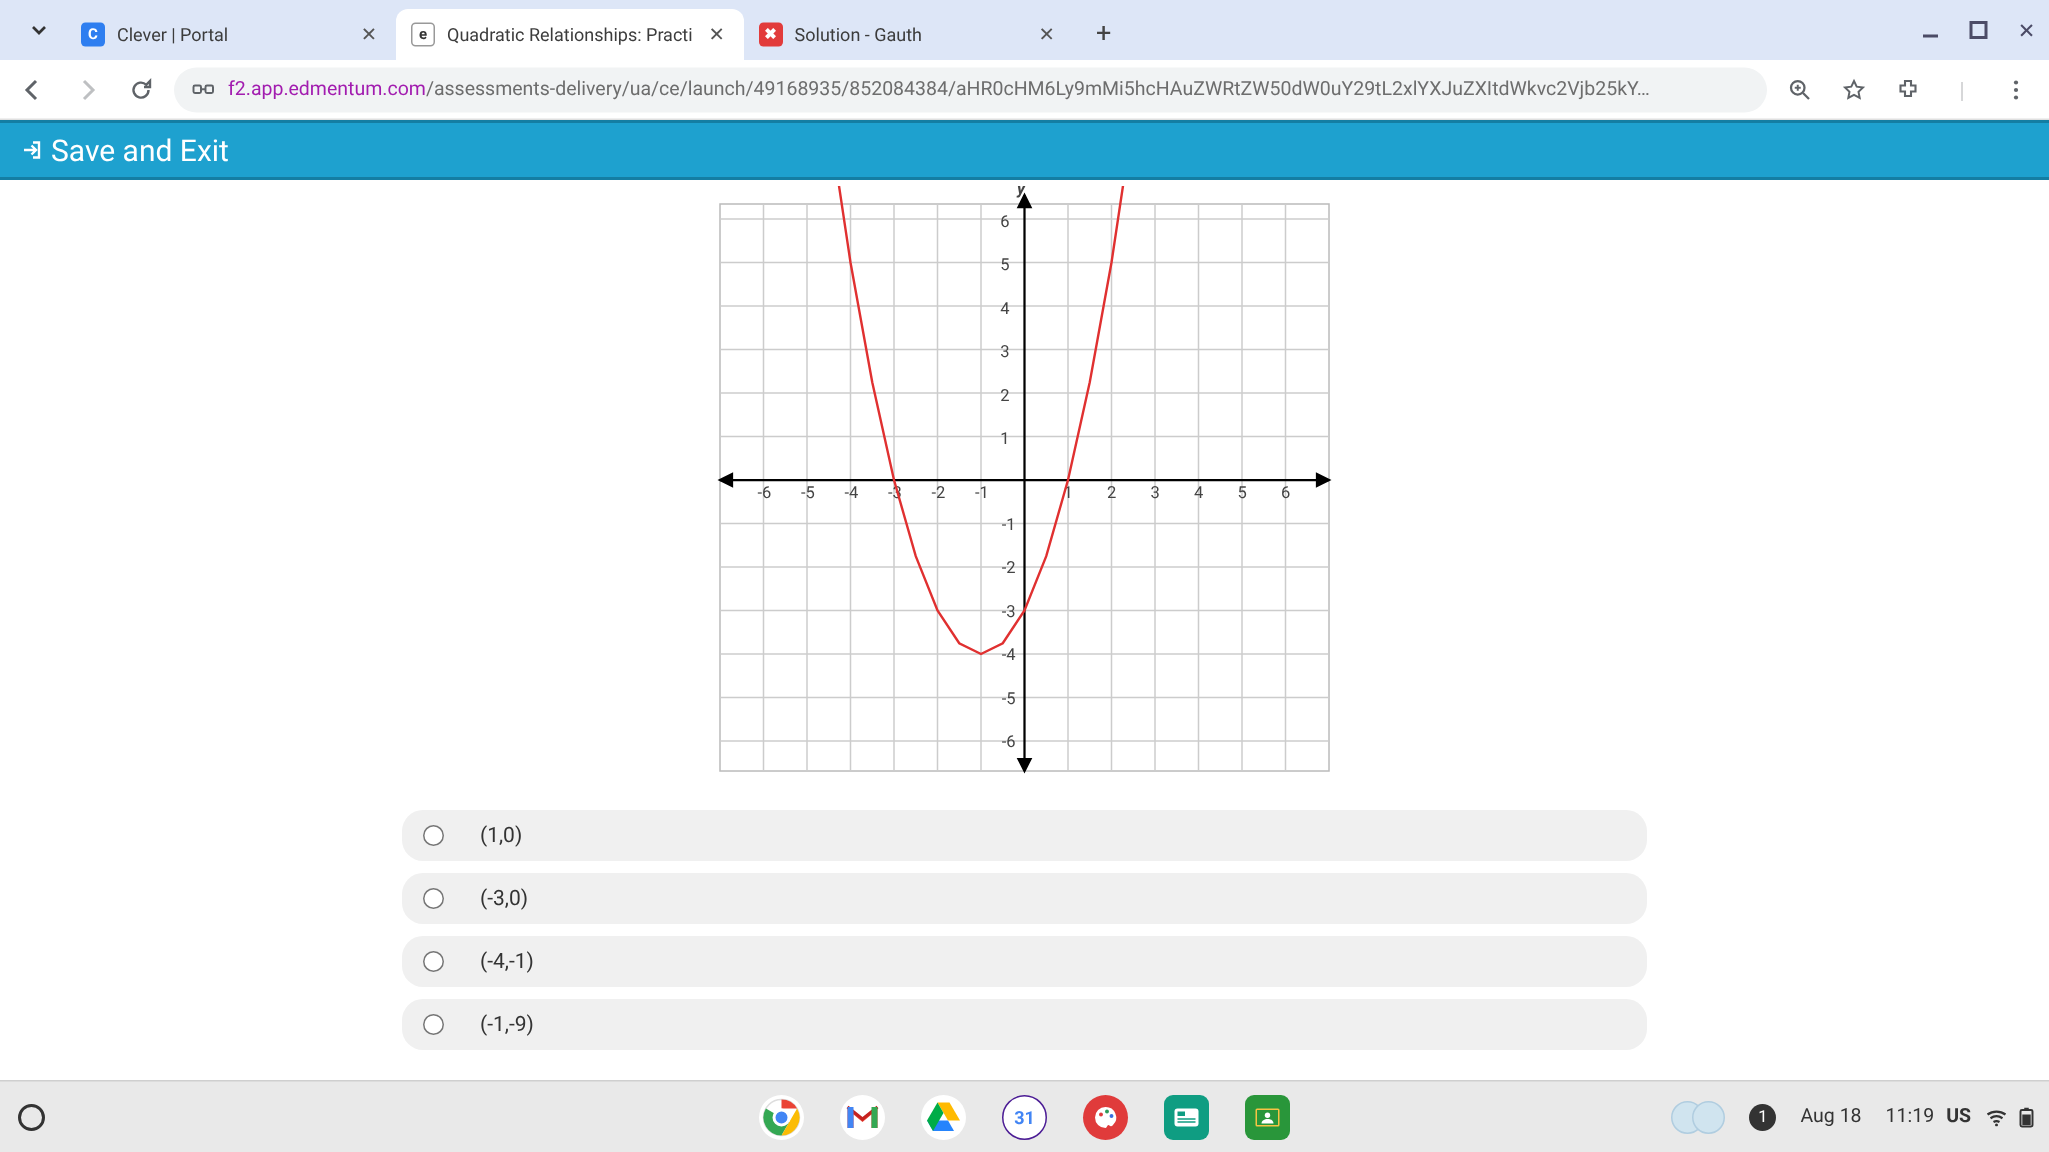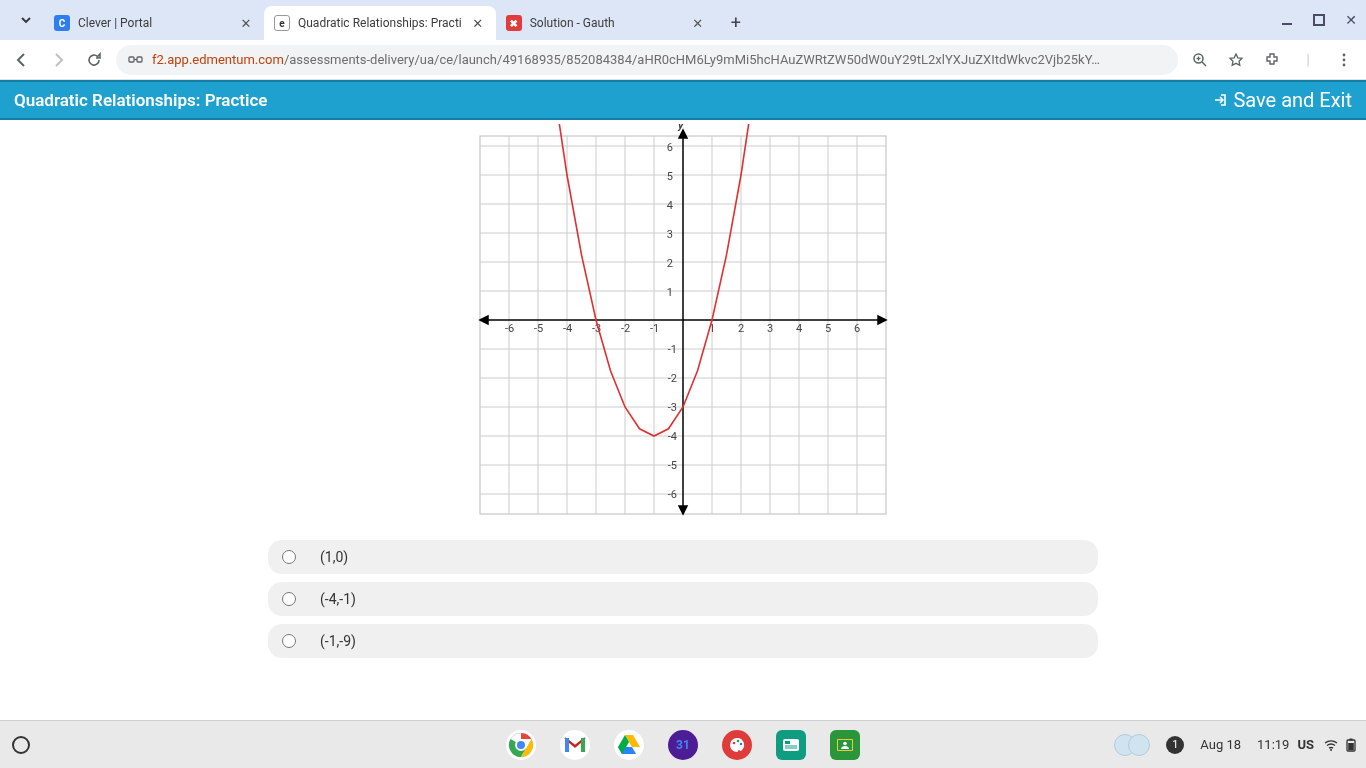--- a/index.html
+++ b/index.html
@@ -14,21 +14,21 @@
   .tab .title { flex:1; white-space:nowrap; overflow:hidden; text-overflow:ellipsis; }
   .tab .close { width:16px; height:16px; display:flex; align-items:center; justify-content:center; font-size:13px; color:#555; }
   .newtab { width:28px; height:28px; display:flex; align-items:center; justify-content:center; font-size:18px; color:#444; margin-left:6px; margin-bottom:4px;}
   .win-controls { position:absolute; right:6px; top:0; height:40px; display:flex; align-items:center; gap:14px; color:#4b4b66; }
   .win-controls span { font-size:14px; display:flex; align-items:center; justify-content:center; width:18px;}
   
   .toolbar { height:40px; background:#fff; display:flex; align-items:center; padding:0 8px; gap:8px; border-bottom:1px solid #e0e0e0;}
   .nav-btn { width:28px; height:28px; display:flex; align-items:center; justify-content:center; color:#5f6368; font-size:16px;}
   .omnibox { flex:1; height:30px; background:#f1f3f4; border-radius:15px; display:flex; align-items:center; padding:0 12px; font-size:13px; color:#202124; gap:8px;}
   .omnibox .site-icon { width:16px; height:16px; color:#5f6368; font-size:13px; }
-  .omnibox .url-host { color:#c2410c;text-align:right; }
+  .omnibox .url-host { color:#a21caf;text-align:right; }
   .omnibox .url-path { color:#6d6d6d; }
   .tool-icon { width:28px; height:28px; display:flex; align-items:center; justify-content:center; color:#5f6368; font-size:15px;}
 
   
   .page-header { height:40px; background:#1ea1cf; color:#fff; display:flex; align-items:center; justify-content:space-between; padding:0 14px; border-top:2px solid #147ea3; border-bottom:2px solid #147ea3;}
   .page-header .title { font-size:17px; font-weight:600; }
   .page-header .save-exit { font-size:20px; display:flex; align-items:center; gap:6px; }
 
   .content { position:relative; width:100%; }
   .graph-wrap { width:410px; height:392px; margin:0 auto; position:relative; margin-top:4px;}
@@ -140,21 +140,20 @@
   <div class="tool-icon">
     <svg width="16" height="16" viewBox="0 0 16 16">
         <circle cx="8" cy="3" r="1.4" fill="#5f6368"></circle>
         <circle cx="8" cy="8" r="1.4" fill="#5f6368"></circle>
         <circle cx="8" cy="13" r="1.4" fill="#5f6368"></circle>
       </svg>
   </div>
 </div>
 
 <div class="page-header">
-  <div class="title">Quadratic Relationships: Practice</div>
   <div class="save-exit">
     <svg width="14" height="14" viewBox="0 0 14 14">
         <path d="M8 2h4v10H8M2 7h8M7 4l3 3-3 3" stroke="#fff" stroke-width="1.6" fill="none"></path>
       </svg>
     <span>Save and Exit</span>
   </div>
 </div>
 
 <div class="content">
 
@@ -237,20 +236,24 @@
     </svg>
   </div>
 
   <div class="answers">
     <label class="answer">
       <input type="radio" name="ans" style="">
       <span>(1,0)</span>
     </label>
     <label class="answer">
       <input type="radio" name="ans" style="">
+      <span>(-3,0)</span>
+    </label>
+    <label class="answer">
+      <input type="radio" name="ans" style="">
       <span>(-4,-1)</span>
     </label>
     <label class="answer">
       <input type="radio" name="ans" style="">
       <span>(-1,-9)</span>
     </label>
   </div>
 </div>
 
 <div class="shelf">
@@ -275,21 +278,21 @@
         </svg>
     </div>
     <div class="app-icon" style="background:#fff;">
       <svg width="24" height="22" viewBox="0 0 24 22">
           <path d="M8 1h8l7 12-4 7H5l-4-7z" fill="#fff"></path>
           <path d="M8 1h8l7 12h-8z" fill="#ffba00"></path>
           <path d="M1 13l4 7h14l-4-7z" fill="#2684fc"></path>
           <path d="M8 1L1 13l4 7 7-12z" fill="#00ac47"></path>
         </svg>
     </div>
-    <div class="app-icon" style="background:#4c1d95;border:3px solid #4c1d95;color:#4285f4;font-size:12px;">31</div>
+    <div class="app-icon" style="background:#ffffff;border:1px solid #4c1d95;color:#4285f4;font-size:12px;">31</div>
     <div class="app-icon" style="background:#e03b3b;">
       <svg width="18" height="18" viewBox="0 0 18 18">
           <path d="M9 2a7 7 0 1 0 0 14c1 0 1-2 2-2s1 2 3 0a7 7 0 0 0-5-12z" fill="#fff"></path>
           <circle cx="6" cy="7" r="1.3" fill="#e03b3b"></circle>
           <circle cx="10" cy="5" r="1.3" fill="#2d9b5a"></circle>
           <circle cx="13" cy="8" r="1.3" fill="#3b70e0"></circle>
         </svg>
     </div>
     <div class="app-icon" style="background:#0f9d82;border-radius:6px;">
       <svg width="18" height="14" viewBox="0 0 18 14">

